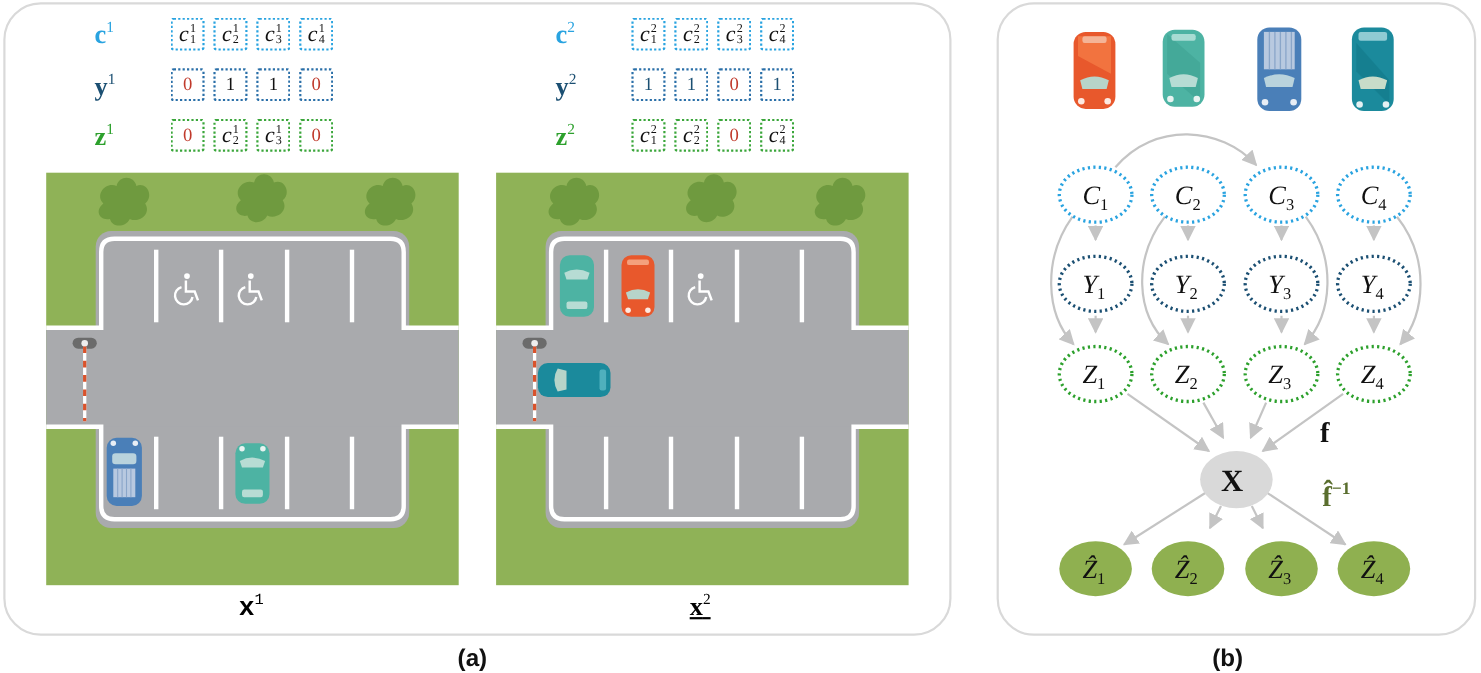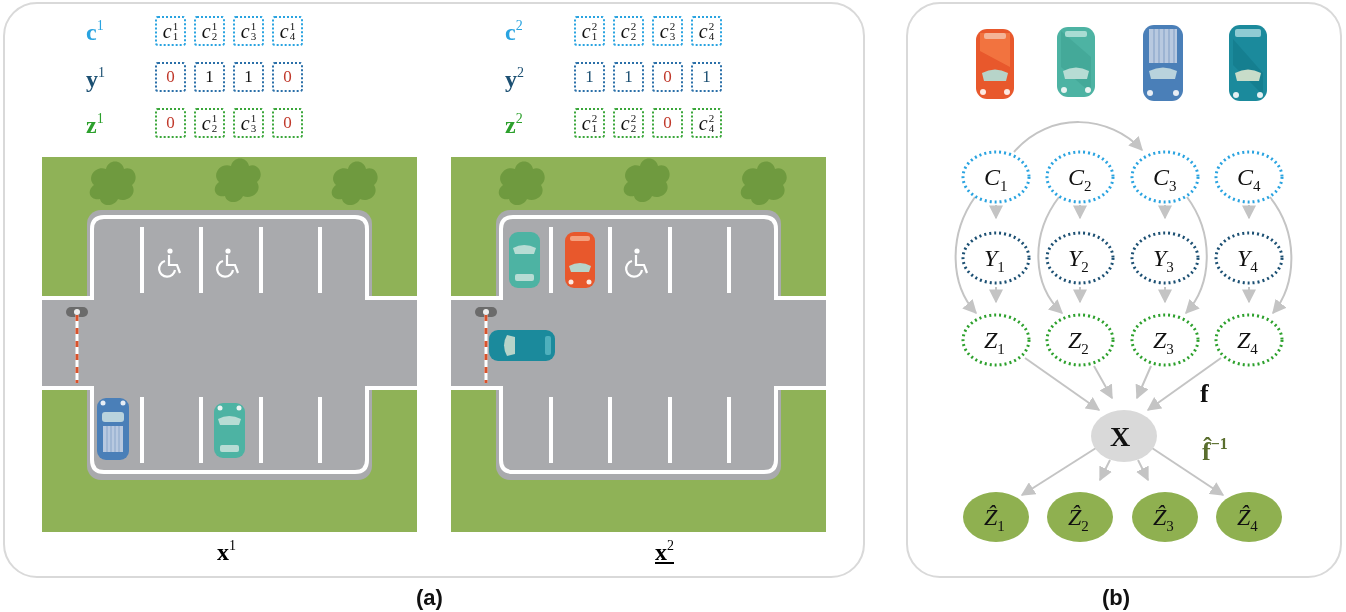--- a/index.html
+++ b/index.html
@@ -367,17 +367,17 @@
         <text x="1068" y="525" class="node-text">Ẑ<tspan class="node-sub" dy="6">2</tspan></text>
         <text x="1153" y="525" class="node-text">Ẑ<tspan class="node-sub" dy="6">3</tspan></text>
         <text x="1237" y="525" class="node-text">Ẑ<tspan class="node-sub" dy="6">4</tspan></text>
       </g>
     <text x="1110" y="446" font-family="Liberation Serif, serif" font-weight="bold" font-size="28" fill="#111">X</text>
     <text x="1200" y="402" font-family="Liberation Serif, serif" font-weight="bold" font-size="26" fill="#111">f</text>
     <text x="1202" y="460" font-family="Liberation Serif, serif" font-weight="bold" font-size="26" fill="#5a6e2e"><tspan>f̂</tspan><tspan dy="-11" font-size="16">−1</tspan></text>
   </g>
 </svg>
 
-<div class="xlabel" style="left:217px;top:538px;"><span>x</span><span class="sup">1</span></div>
-<div class="xlabel" style="left:655px;top:538px;text-decoration:underline;"><span>x</span><span class="sup">2</span></div>
+<div class="xlabel" style="left:217px;top:538px;font-family:Liberation Mono, monospace;"><span>x</span><span class="sup">1</span></div>
+<div class="xlabel" style="left:627px;top:538px;text-decoration:underline;"><span>x</span><span class="sup">2</span></div>
 
 <div class="panel-caption" style="left:416px;top:585px;">(a)</div>
 <div class="panel-caption" style="left:1102px;top:585px;">(b)</div>
 
 </body></html>

